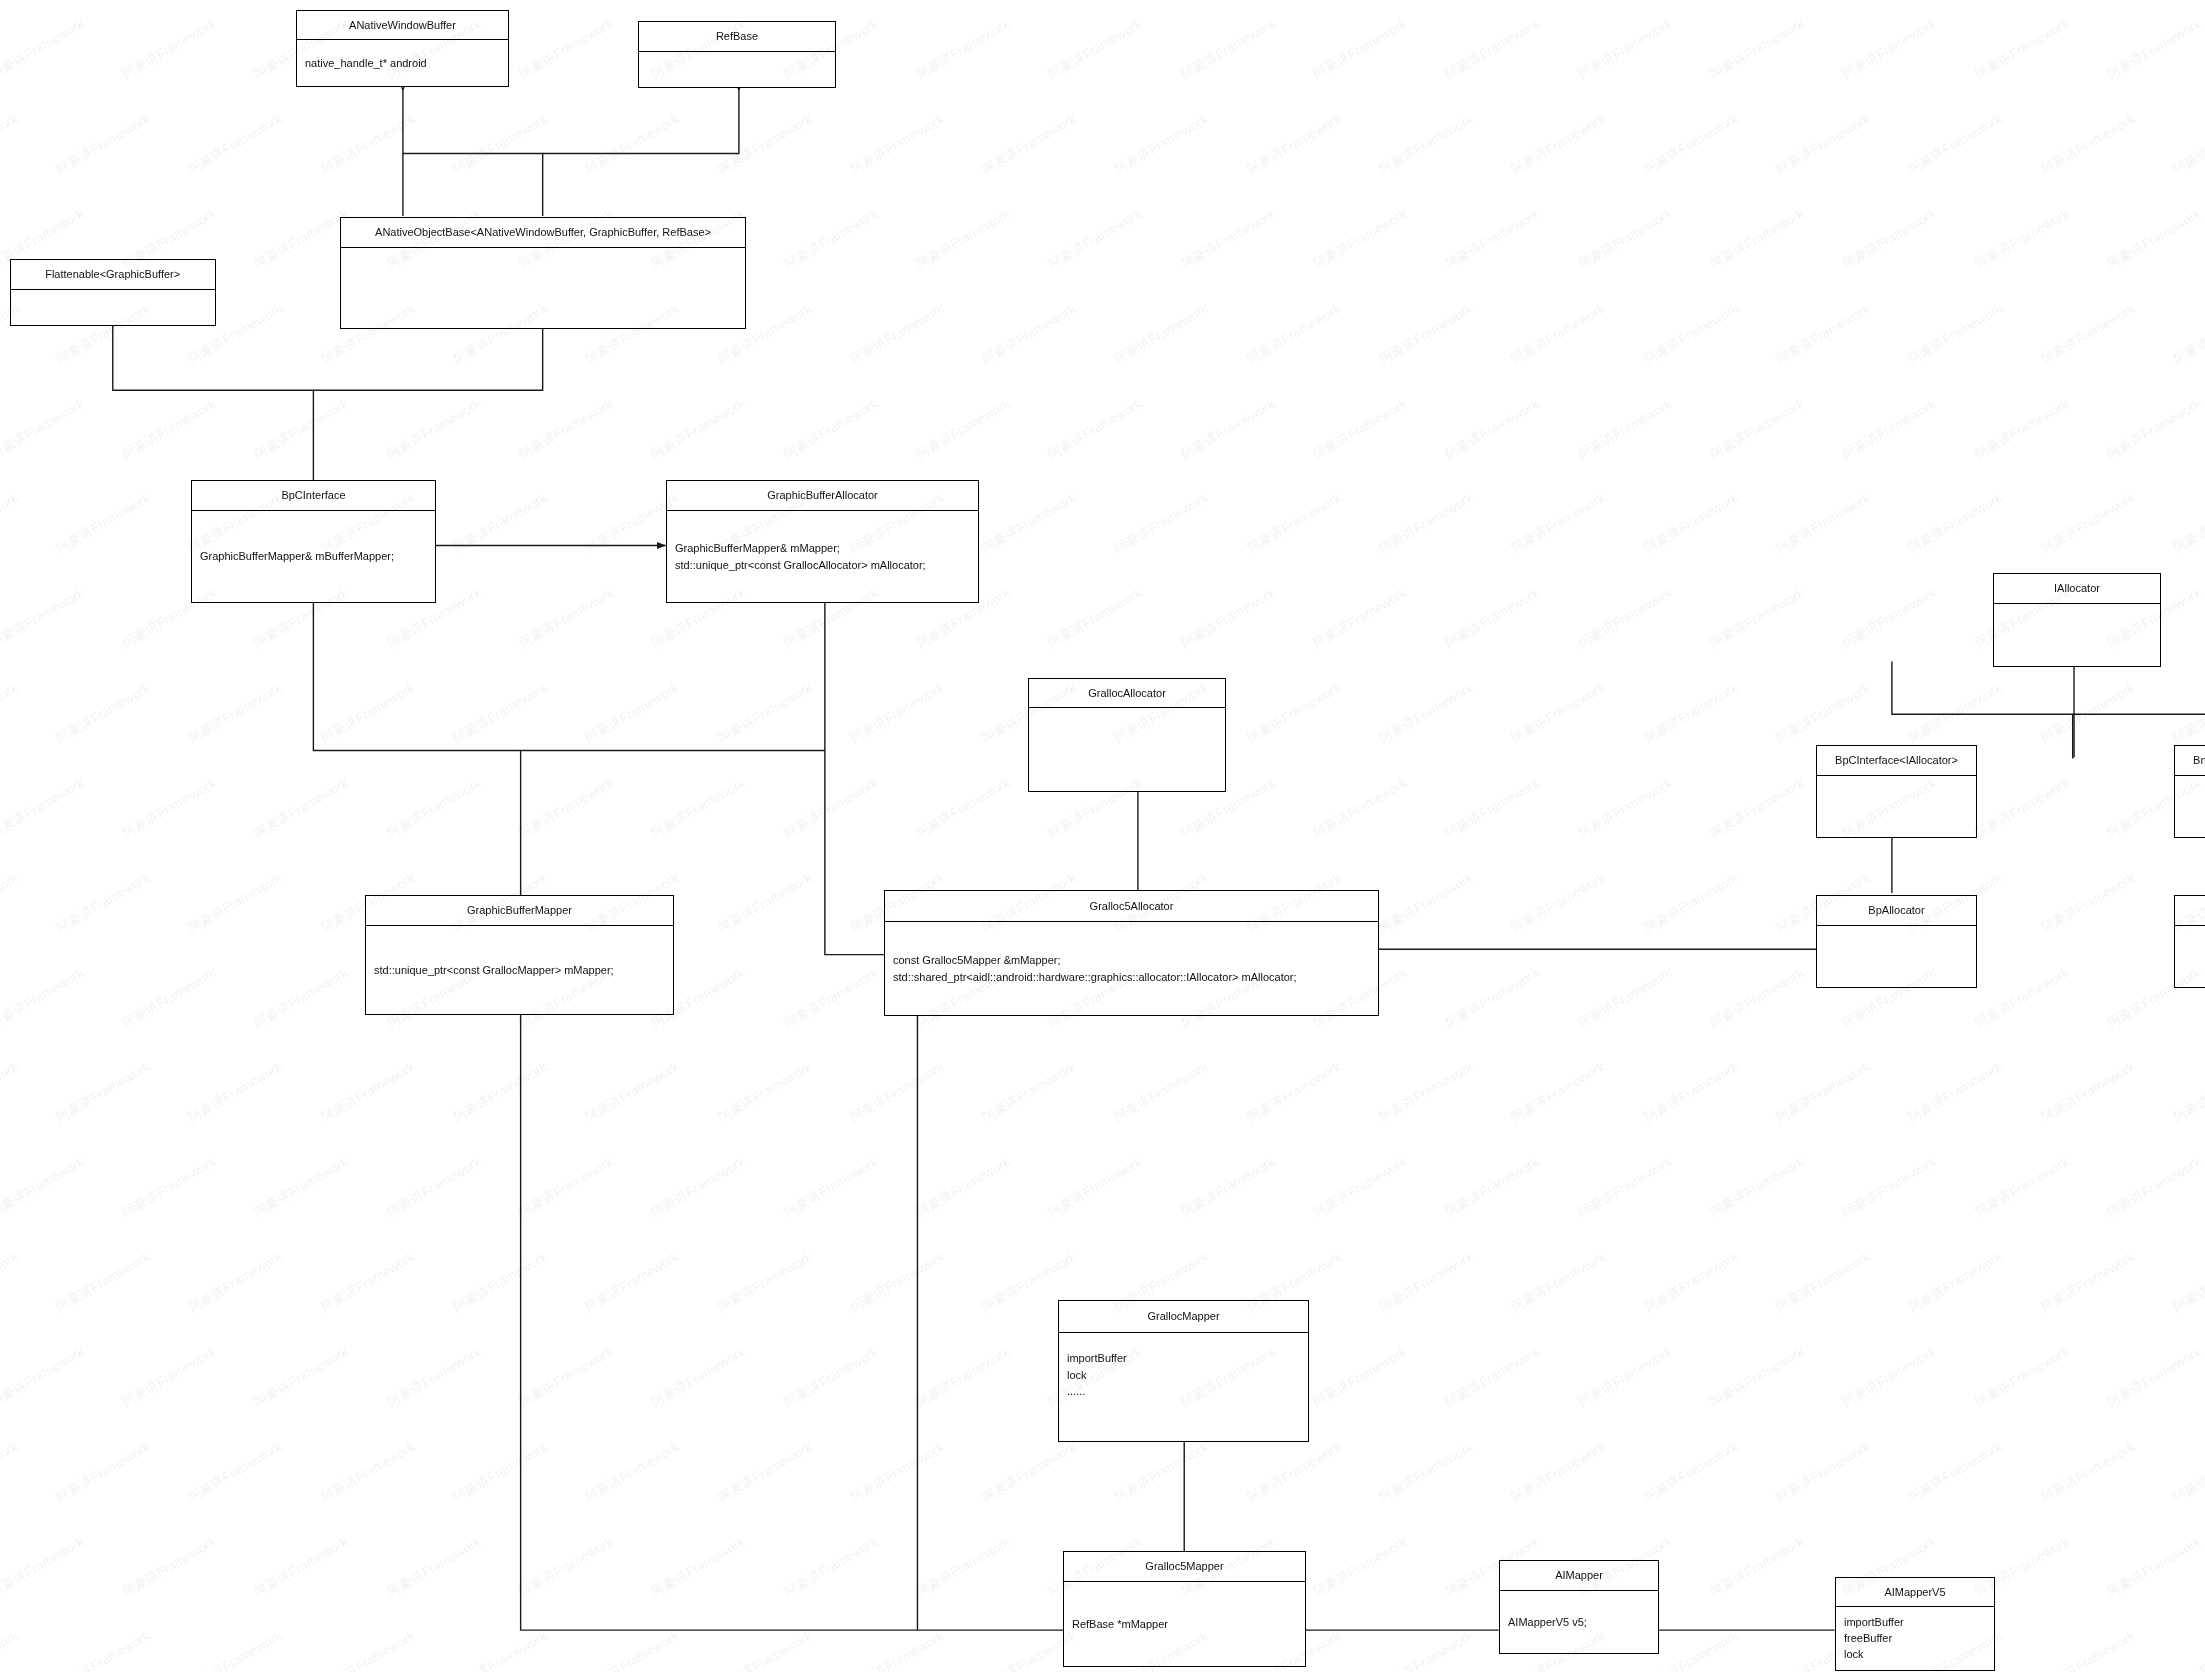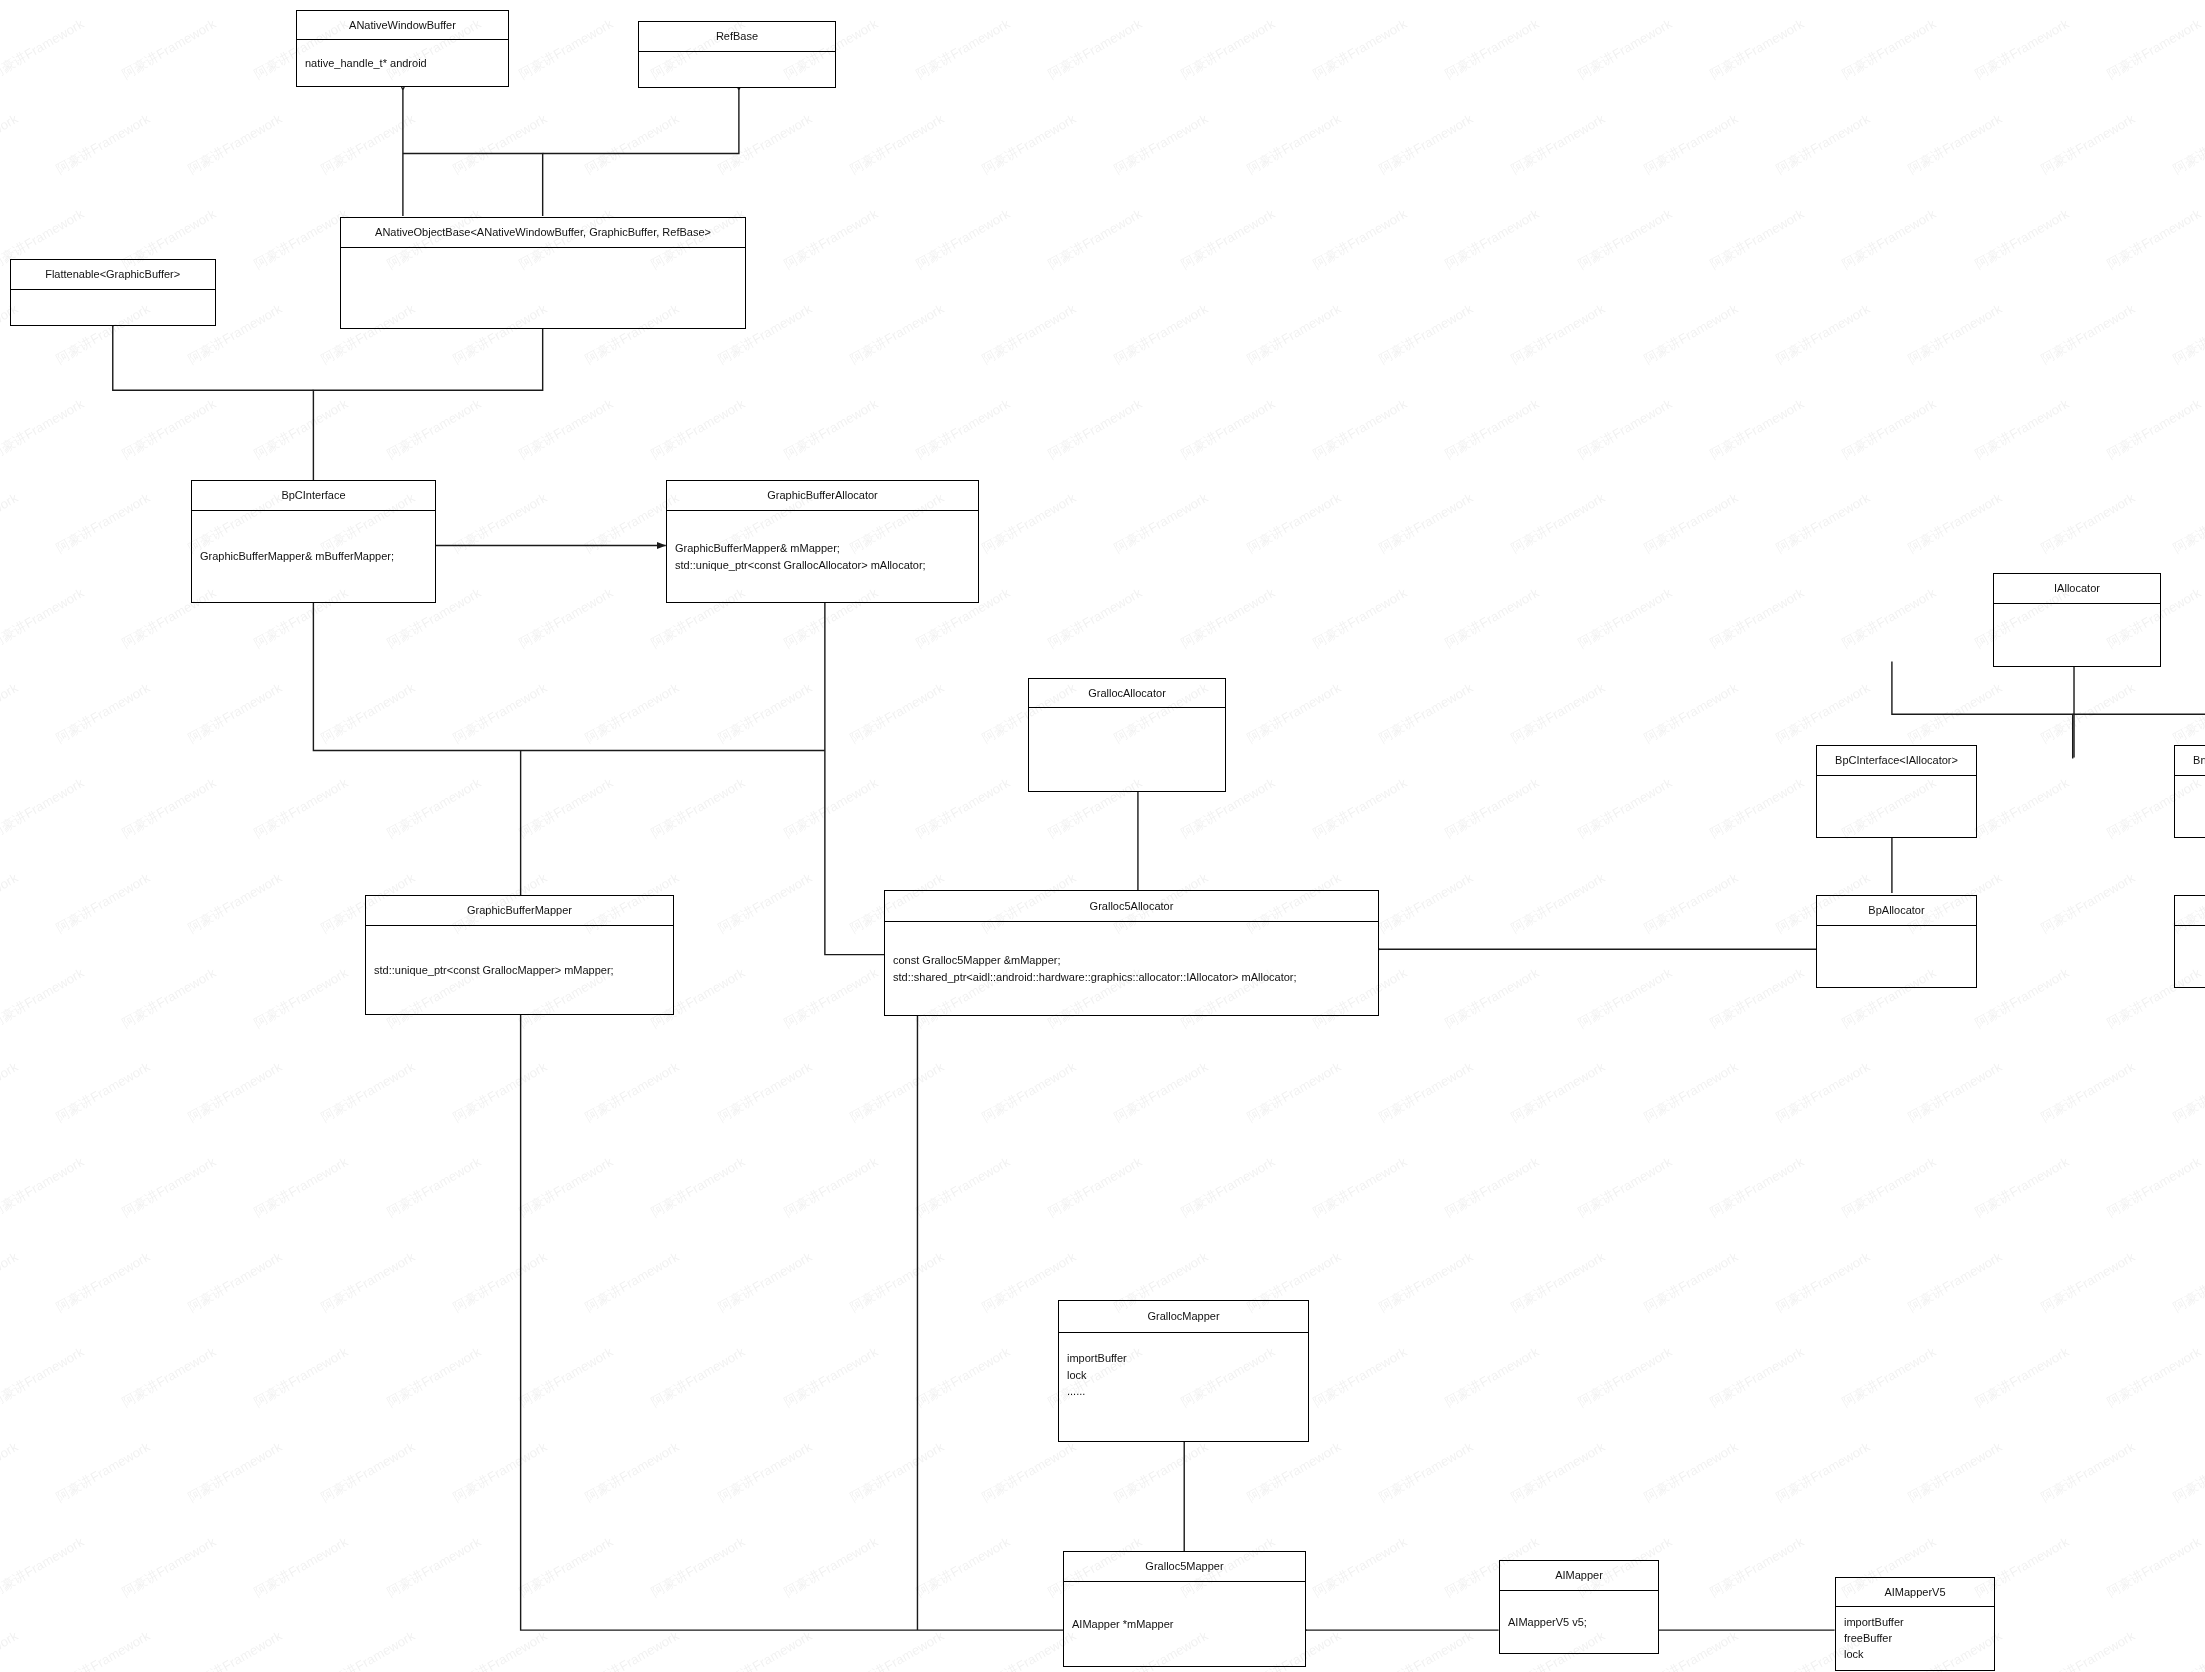--- a/index.html
+++ b/index.html
@@ -226,21 +226,21 @@
     <div class="body" style="justify-content:flex-start;padding-top:17px;">
       <div class="attr">importBuffer</div>
       <div class="attr">lock</div>
       <div class="attr">......</div>
     </div>
   </div>
 
   <div class="klass" style="left:1063px;top:1551px;width:243px;height:116px;">
     <div class="head" style="height:30px;">Gralloc5Mapper</div>
     <div class="body">
-      <div class="attr">AIMapper *mMapper</div>
+      <div class="attr">RefBase *mMapper</div>
     </div>
   </div>
 
   <div class="klass" style="left:1499px;top:1560px;width:160px;height:94px;">
     <div class="head" style="height:30px;">AIMapper</div>
     <div class="body">
       <div class="attr">AIMapperV5 v5;</div>
     </div>
   </div>
 

